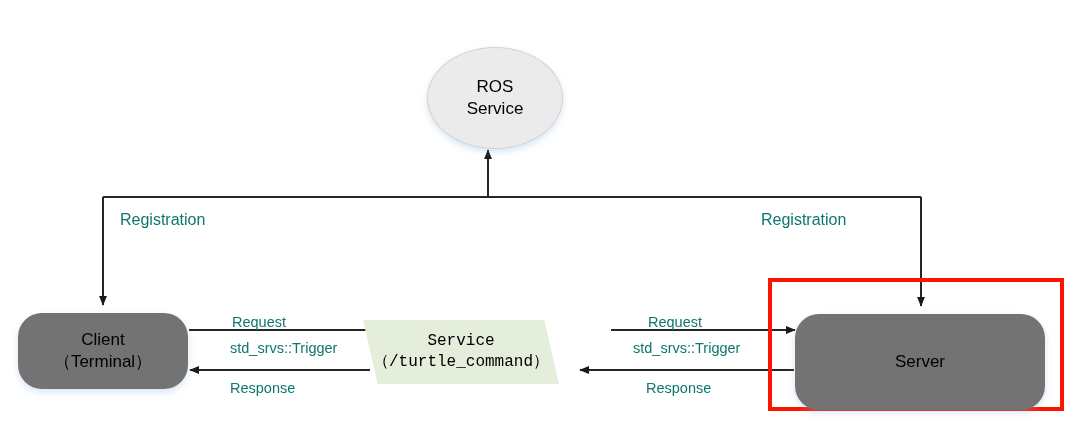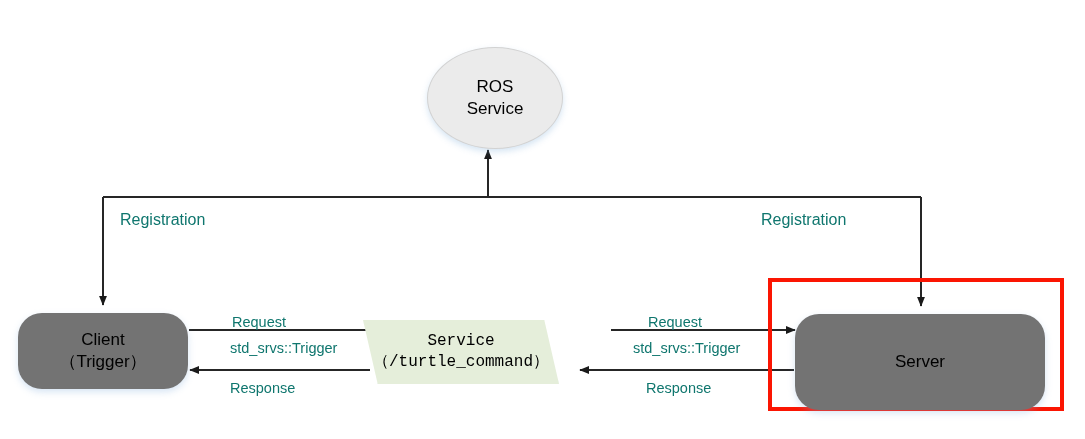--- a/index.html
+++ b/index.html
@@ -162,21 +162,21 @@
     <path d="M794,370 L580,370" stroke="#262626" stroke-width="2" fill="none" marker-end="url(#arrow)"></path>
   </svg>
 
   <div class="node ellipse-node">
     <span>ROS</span>
     <span>Service</span>
   </div>
 
   <div class="node rounded-node" id="node-client">
     <span>Client</span>
-    <span>（Trigger）</span>
+    <span>（Terminal）</span>
   </div>
 
   <div class="para-node">
     <div class="para-shape"></div>
     <div class="para-text">
       <span>Service</span>
       <span>（/turtle_command）</span>
     </div>
   </div>
 

